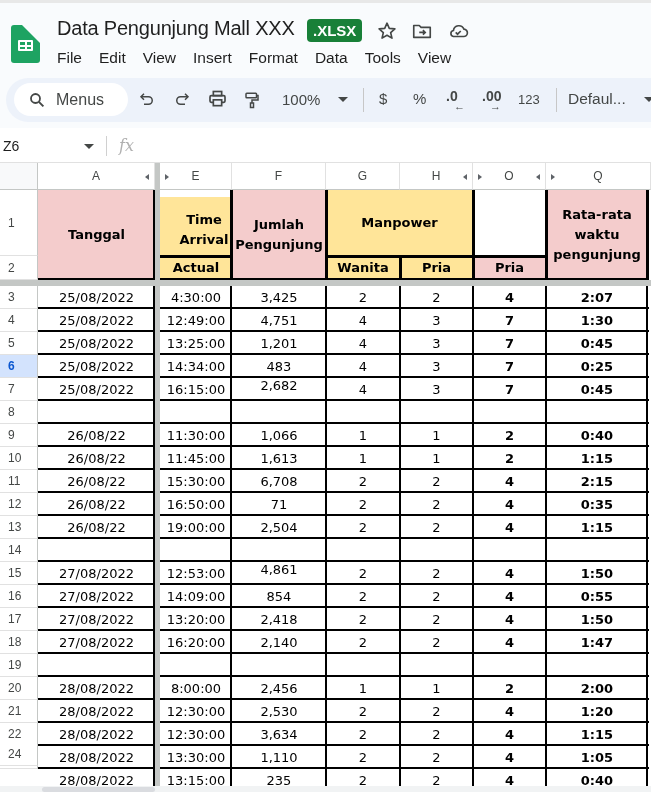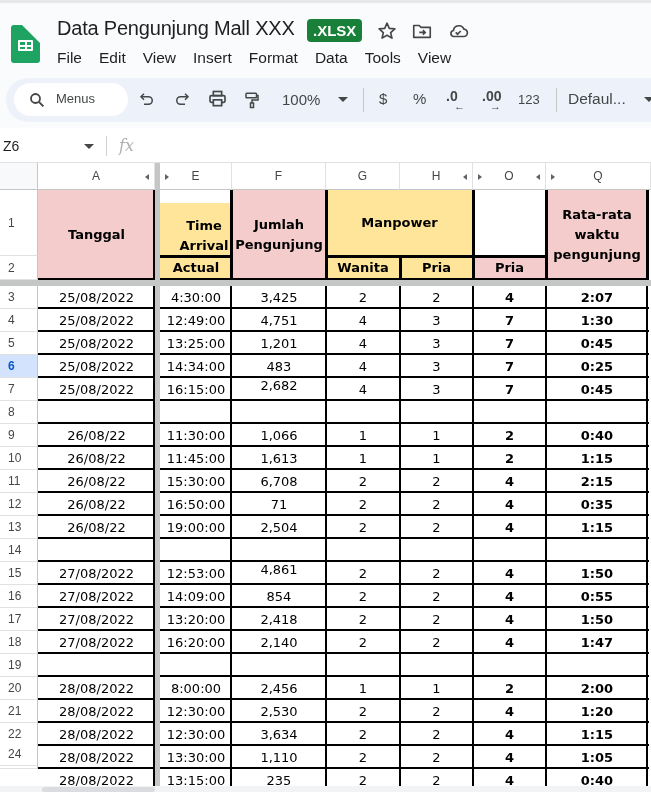--- a/index.html
+++ b/index.html
@@ -16,21 +16,21 @@
   .doc-title { position: absolute; left: 57px; top: 14px; font-size: 20px; color: #1f1f1f; letter-spacing: -0.2px; }
   .badge { position: absolute; left: 307px; top: 16px; height: 23px; padding: 0 6px; background: #188038; color: #fff; font-size: 15px; font-weight: bold; line-height: 23px; border-radius: 4px; }
   .title-icon { position: absolute; top: 17px; width: 22px; height: 22px; color: #444746; }
   .menubar { position: absolute; left: 57px; top: 46px; display: flex; gap: 0; font-size: 15.5px; color: #1f1f1f; }
   .menubar span { margin-right: 17px; }
 
   
   .toolbar { position: absolute; left: 6px; top: 78px; width: 645px; height: 44px; background: #edf2fa; border-radius: 22px 0 0 22px; }
   .search { position: absolute; left: 8px; top: 5px; width: 114px; height: 33px; background: #fff; border-radius: 17px; }
   .search svg { position: absolute; left: 14px; top: 8px; }
-  .search span { position: absolute; left: 42px; top: 8px; font-size: 13px; color: #444746; }
+  .search span { position: absolute; left: 42px; top: 8px; font-size: 16px; color: #444746; }
   .tb { position: absolute; top: 11px; color: #444746; font-size: 15px; }
   .tb-sep { position: absolute; top: 10px; width: 1px; height: 24px; background: #c7c7c7; }
 
   
   .formulabar { position: absolute; left: 0; top: 128px; width: 651px; height: 35px; background: #fff; border-bottom: 1px solid #e1e1e1; }
   .namebox { position: absolute; left: 3px; top: 10px; font-size: 14px; color: #1f1f1f; }
   .namebox-caret { position: absolute; left: 84px; top: 16px; width: 0; height: 0; border-left: 5px solid transparent; border-right: 5px solid transparent; border-top: 5px solid #444746; }
   .fb-sep { position: absolute; left: 106px; top: 8px; width: 1px; height: 20px; background: #d0d0d0; }
   .fx { position: absolute; left: 119px; top: 8px; font-family: "DejaVu Serif", serif; font-style: italic; font-size: 16px; color: #b0b0b0; }
 
@@ -168,21 +168,21 @@
       </div>
     <div class="colhdr" style="left:546px;width:105px">
         <i class="arr-r"></i>
         <span>Q</span>
       </div>
 
     <div class="rowhdr" style="top:27px;height:66px">1</div>
     <div class="rowhdr" style="top:93px;height:24px">2</div>
 
     <div class="hcell pink" style="left:38px;top:27px;width:117px;height:90px">Tanggal</div>
-    <div class="hcell yellow" style="left:160px;top:40px;width:88px;height:66px;white-space:normal;padding:12px 6px">Time Arrival</div>
+    <div class="hcell yellow" style="left:160px;top:34px;width:88px;height:66px;white-space:normal;padding:12px 6px">Time Arrival</div>
     <div class="hcell yellow" style="left:160px;top:93px;width:72px;height:24px">Actual</div>
     <div class="hcell pink" style="left:232px;top:27px;width:94px;height:90px;white-space:normal">Jumlah Pengunjung</div>
     <div class="hcell yellow" style="left:326px;top:27px;width:147px;height:66px">Manpower</div>
     <div class="hcell yellow" style="left:326px;top:93px;width:74px;height:24px">Wanita</div>
     <div class="hcell yellow" style="left:400px;top:93px;width:73px;height:24px">Pria</div>
     <div class="hcell pink" style="left:473px;top:93px;width:73px;height:24px">Pria</div>
     <div class="hcell pink" style="left:546px;top:27px;width:102px;height:90px;white-space:normal;padding:0 4px">Rata-rata waktu pengunjung</div>
 
     <div class="vline" style="left:153px;top:27px;height:90px"></div>
     <div class="vline" style="left:230px;top:27px;height:90px"></div>

